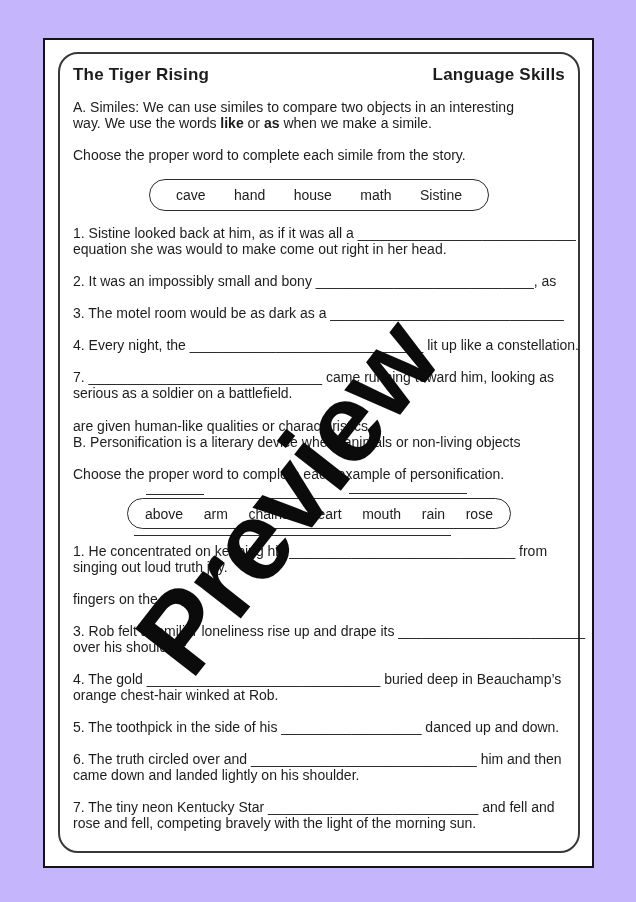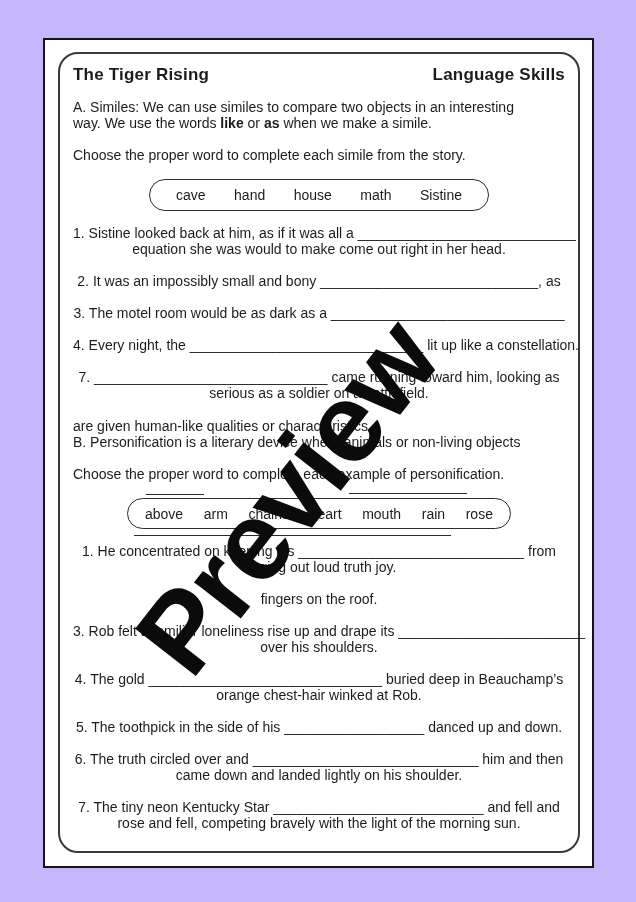--- a/index.html
+++ b/index.html
@@ -31,21 +31,21 @@
   .pill {
     display:flex; justify-content:space-between; align-items:center;
     height:31px; border:1.5px solid #2b2b2b; border-radius:16px;
     box-sizing:border-box; background:transparent;
   }
   .pill-a .pill { padding:15px 26px; }
   .pill-b .pill { padding:0 17px; }
   .wb-word { white-space:nowrap; }
   .items .item { margin-bottom:16px; }
   .items .item:last-child { margin-bottom:0; }
-  .items { margin-bottom:17px;text-align:center; }
+  .items { margin-bottom:17px; }
   .items:last-child { margin-bottom:0; }
   .stray { position:absolute; height:0; border-top:1.5px solid #2b2b2b; }
   .stray-1 { left:19px;  top:-4px;    width:58px;  }
   .stray-2 { left:222px; top:-5px;    width:118px; }
   .stray-3 { left:7px;   bottom:-7px; width:317px; }
   .watermark {
     position:absolute; left:287px; top:497px;
     transform:translate(-50%,-50%) rotate(-52deg);
     font-size:112px; font-weight:bold; color:#0b0b0b;
     white-space:nowrap; z-index:9; letter-spacing:-2px;

